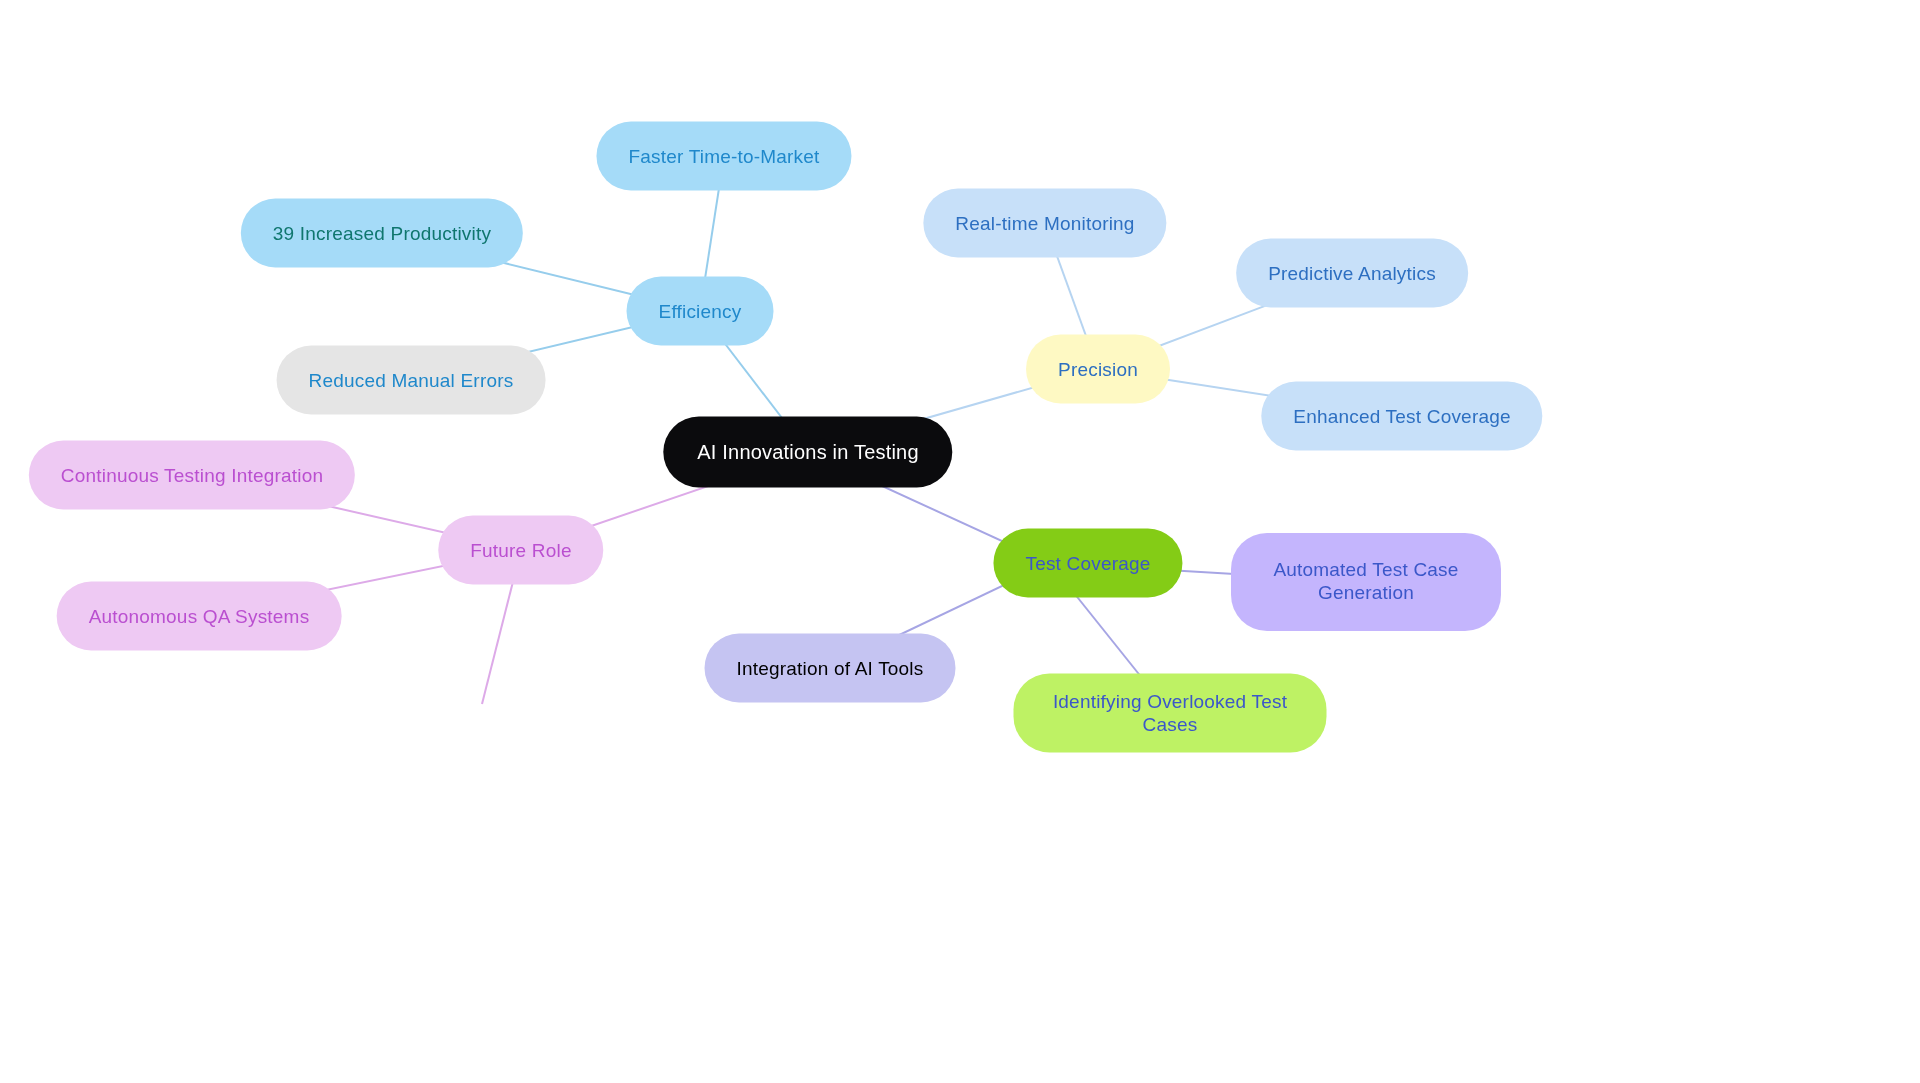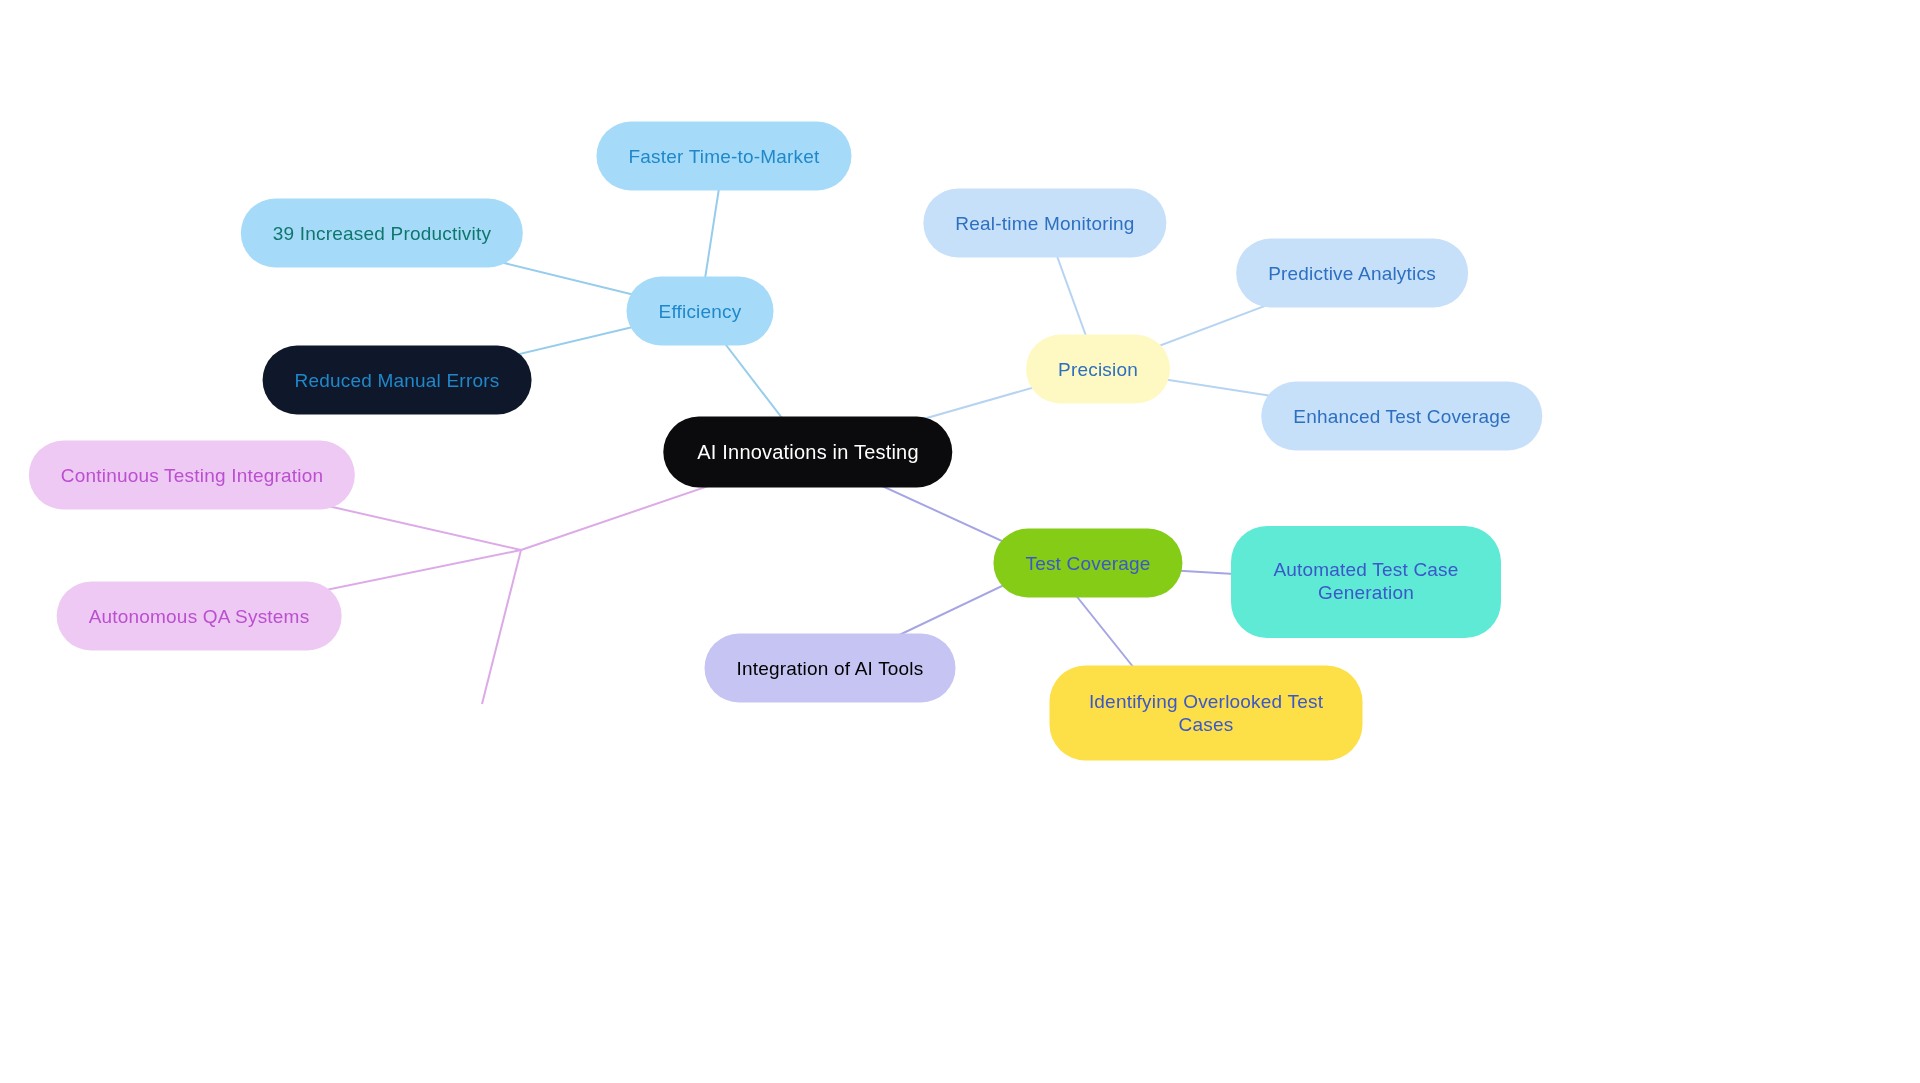--- a/index.html
+++ b/index.html
@@ -83,28 +83,29 @@
     <line x1="521" y1="550" x2="192" y2="475" style="stroke: rgb(221, 170, 232);"></line>
     <line x1="521" y1="550" x2="199" y2="616" style="stroke: rgb(221, 170, 232);"></line>
     <line x1="521" y1="550" x2="482" y2="704" style="stroke: rgb(221, 170, 232);"></line>
   </svg>
 
   <div class="node root" style="left: 808px; top: 452px; background-color: rgb(11, 11, 13); color: rgb(255, 255, 255);">AI Innovations in Testing</div>
 
   <div class="node" style="left: 700px; top: 311px; background-color: rgb(165, 219, 248); color: rgb(31, 136, 203);">Efficiency</div>
   <div class="node" style="left: 724px; top: 156px; background-color: rgb(165, 219, 248); color: rgb(31, 136, 203);">Faster Time-to-Market</div>
   <div class="node" style="left: 382px; top: 233px; background-color: rgb(165, 219, 248); color: #0f766e;">39 Increased Productivity</div>
-  <div class="node" style="left: 397px; top: 380px; background-color: #0f172a; color: rgb(31, 136, 203);">Reduced Manual Errors</div>
+  <div class="node" style="left: 411px; top: 380px; background-color: #e5e5e5; color: rgb(31, 136, 203);">Reduced Manual Errors</div>
 
   <div class="node" style="left: 1098px; top: 369px; background-color: #fef9c3; color: rgb(45, 111, 193);">Precision</div>
   <div class="node" style="left: 1045px; top: 223px; background-color: rgb(199, 224, 249); color: rgb(45, 111, 193);">Real-time Monitoring</div>
   <div class="node" style="left: 1352px; top: 273px; background-color: rgb(199, 224, 249); color: rgb(45, 111, 193);">Predictive Analytics</div>
   <div class="node" style="left: 1402px; top: 416px; background-color: rgb(199, 224, 249); color: rgb(45, 111, 193);">Enhanced Test Coverage</div>
 
   <div class="node" style="left: 1088px; top: 563px; background-color: #84cc16; color: rgb(59, 87, 201);">Test Coverage</div>
-  <div class="node two-line" style="left: 1366px; top: 582px; width: 270px; height: 112px; background-color: #5eead4; color: rgb(59, 87, 201);">Automated Test Case Generation</div>
+  <div class="node two-line" style="left: 1366px; top: 582px; width: 270px; height: 98px; background-color: #c4b5fd; color: rgb(59, 87, 201);">Automated Test Case Generation</div>
   <div class="node" style="left: 830px; top: 668px; background-color: rgb(197, 196, 242); color: #000000;">Integration of AI Tools</div>
-  <div class="node two-line" style="left: 1170px; top: 713px; width: 313px; height: 95px; background-color: #fde047; color: rgb(59, 87, 201); margin-left: 36px;">Identifying Overlooked Test Cases</div>
+  <div class="node two-line" style="left: 1170px; top: 713px; width: 313px; height: 79px; background-color: #bef264; color: rgb(59, 87, 201);">Identifying Overlooked Test Cases</div>
 
+  <div class="node" style="left: 521px; top: 550px; background-color: rgb(238, 201, 243); color: rgb(186, 79, 208);">Future Role</div>
   <div class="node" style="left: 192px; top: 475px; background-color: rgb(238, 201, 243); color: rgb(186, 79, 208);">Continuous Testing Integration</div>
   <div class="node" style="left: 199px; top: 616px; background-color: rgb(238, 201, 243); color: rgb(186, 79, 208);">Autonomous QA Systems</div>
 
 </div>
 
 </body></html>

